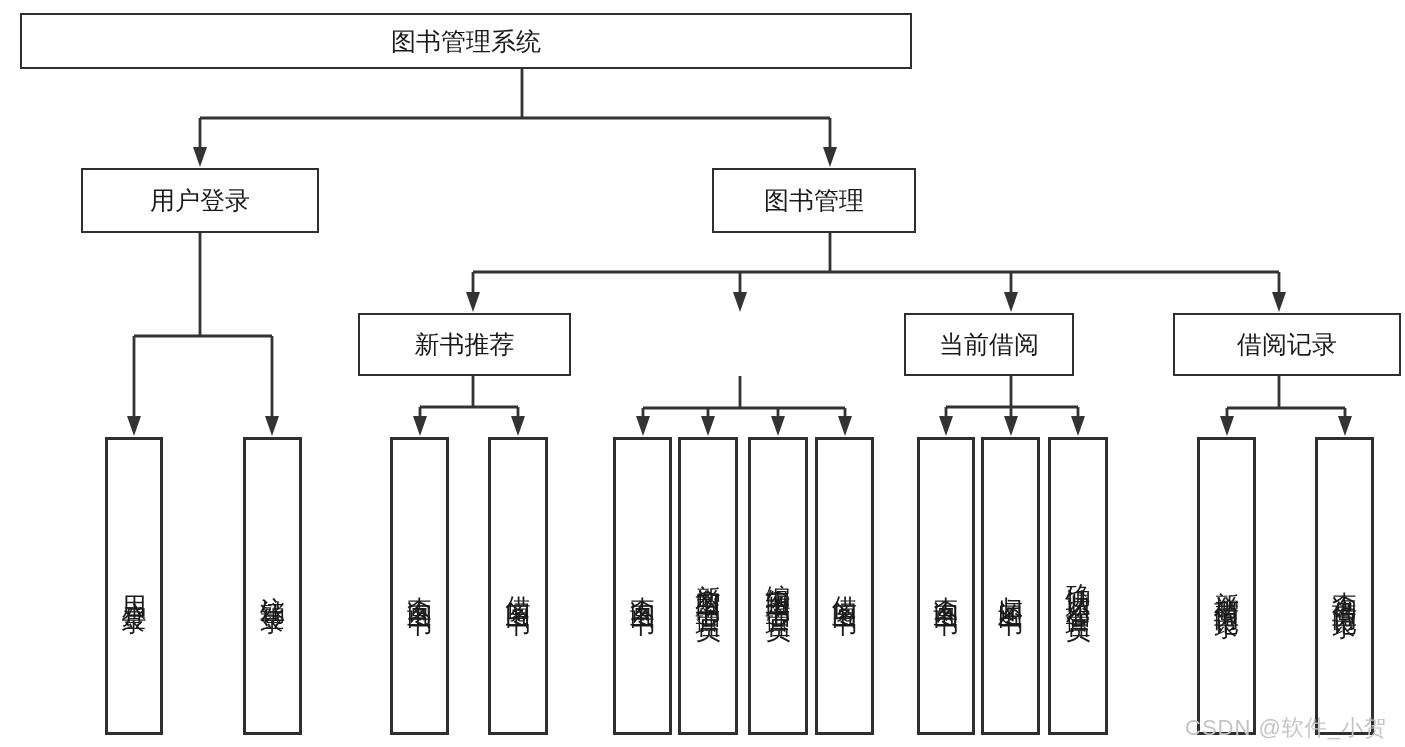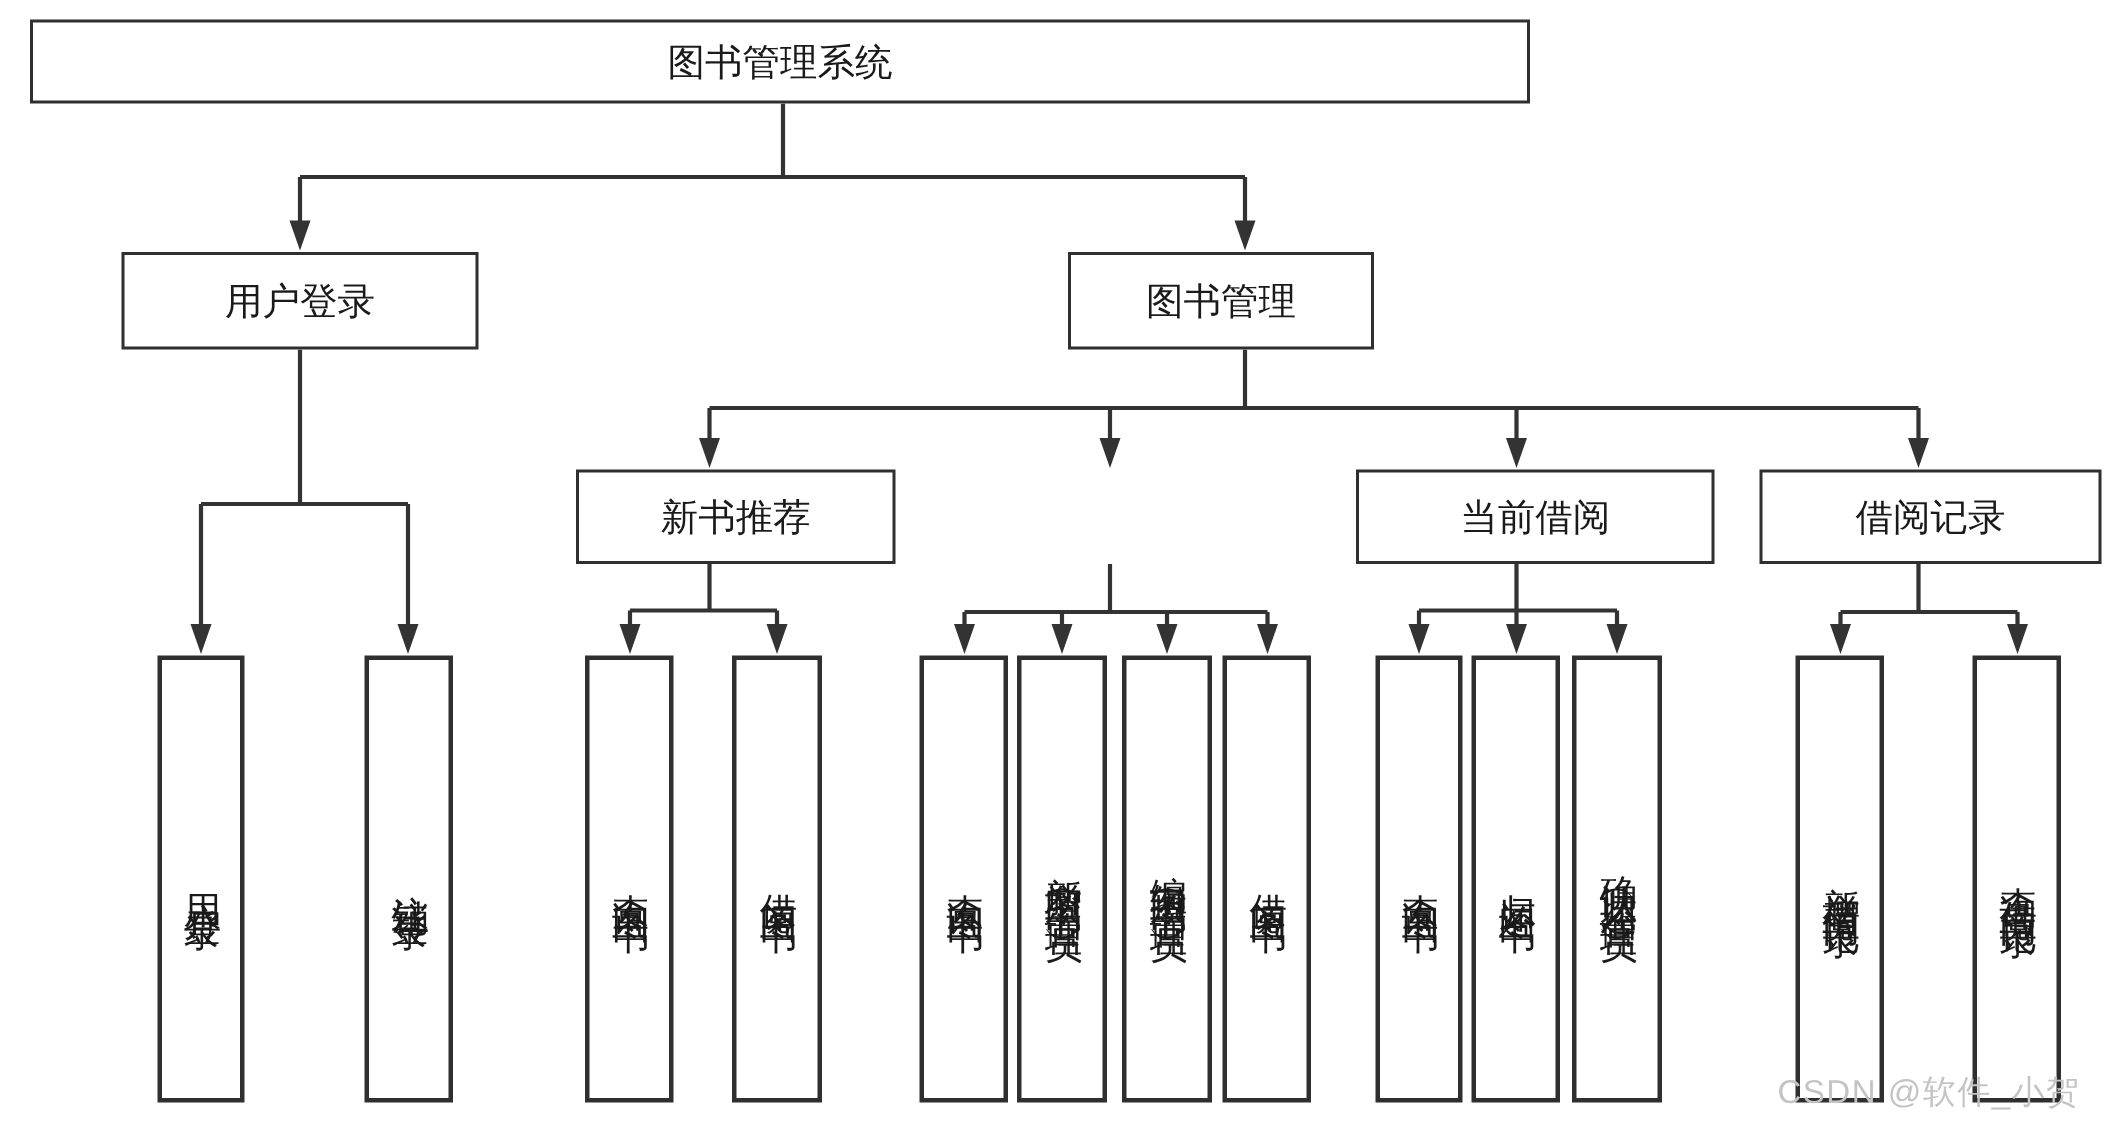--- a/index.html
+++ b/index.html
@@ -64,27 +64,27 @@
     <polygon class="ar" points="701,416 715,416 708,436"></polygon>
     <polygon class="ar" points="771,416 785,416 778,436"></polygon>
     <polygon class="ar" points="838,416 852,416 845,436"></polygon>
     <polygon class="ar" points="939,416 953,416 946,436"></polygon>
     <polygon class="ar" points="1004,416 1018,416 1011,436"></polygon>
     <polygon class="ar" points="1071,416 1085,416 1078,436"></polygon>
     <polygon class="ar" points="1220,416 1234,416 1227,436"></polygon>
     <polygon class="ar" points="1338,416 1352,416 1345,436"></polygon>
   </svg>
 
-  <div class="box" style="left:20px;top:13px;width:1000px;height:56px">图书管理系统</div>
+  <div class="box" style="left:20px;top:13px;width:892px;height:56px">图书管理系统</div>
 
   <div class="box" style="left:81px;top:168px;width:238px;height:65px">用户登录</div>
   <div class="box" style="left:712px;top:168px;width:204px;height:65px">图书管理</div>
 
-  <div class="box" style="left:384px;top:313px;width:213px;height:63px">新书推荐</div>
-  <div class="box" style="left:904px;top:313px;width:239px;height:63px">当前借阅</div>
+  <div class="box" style="left:358px;top:313px;width:213px;height:63px">新书推荐</div>
+  <div class="box" style="left:904px;top:313px;width:170px;height:63px">当前借阅</div>
   <div class="box" style="left:1173px;top:313px;width:228px;height:63px">借阅记录</div>
 
   <div class="box leaf" style="left:105px;top:437px;width:58px;height:298px">用户登录</div>
   <div class="box leaf" style="left:243px;top:437px;width:59px;height:298px">注销登录</div>
 
   <div class="box leaf" style="left:390px;top:437px;width:59px;height:298px">查询图书</div>
   <div class="box leaf" style="left:488px;top:437px;width:60px;height:298px">借阅图书</div>
 
   <div class="box leaf" style="left:613px;top:437px;width:59px;height:298px">查询图书</div>
   <div class="box leaf" style="left:678px;top:437px;width:60px;height:298px">新增图书（管理员）</div>

